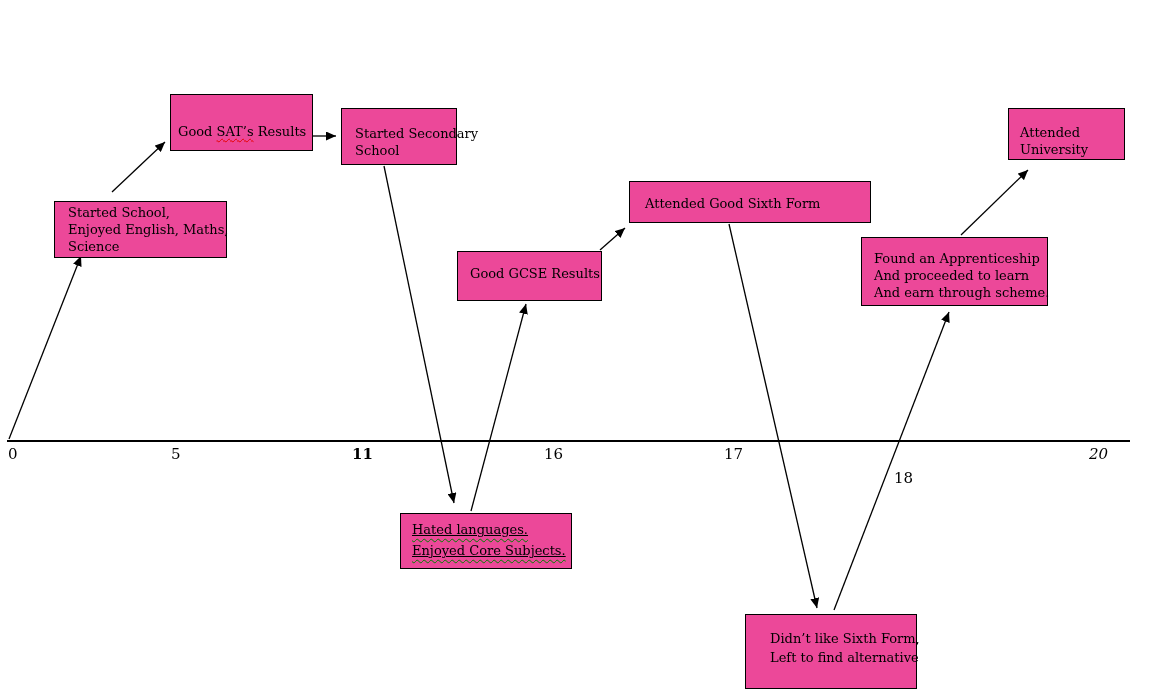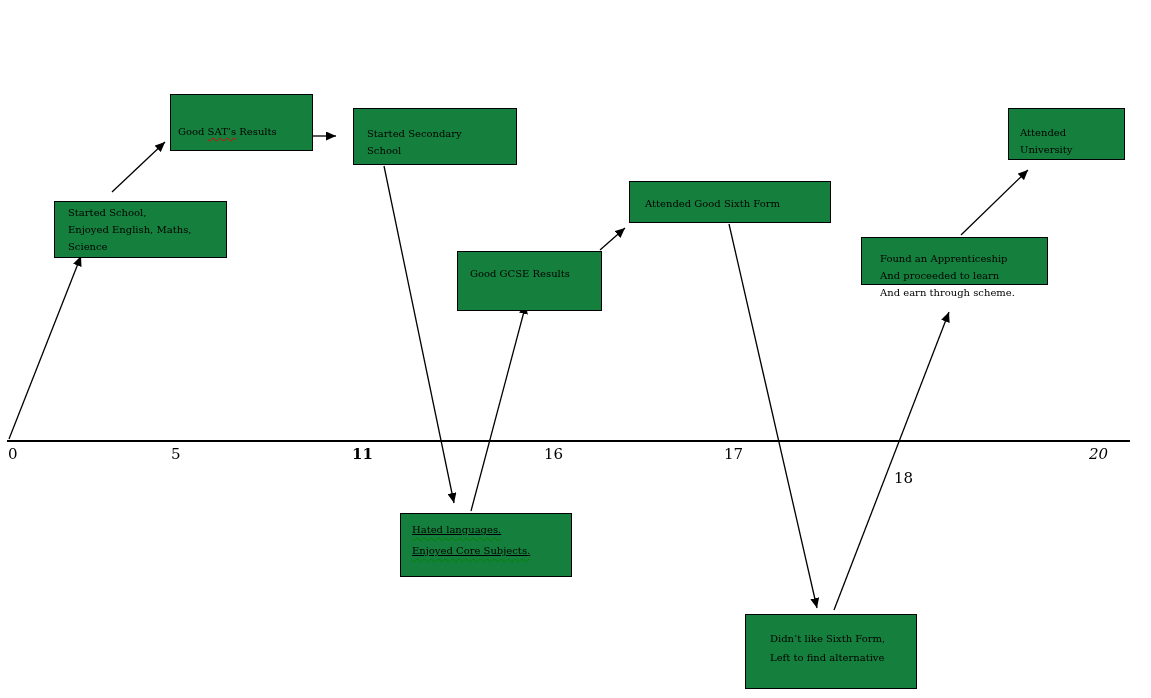--- a/index.html
+++ b/index.html
@@ -12,35 +12,35 @@
     color:#000;
     overflow:hidden;
   }
   .arrows-layer {
     position:absolute; left:0; top:0; width:1151px; height:698px;
     pointer-events:none;
   }
   .tbox {
     position:absolute;
     border:1px solid #000;
-    background:#15803d;
-    font-size:10px;
+    background:#ec4899;
+    font-size:13px;
     line-height:17px;
   }
   .ln { display:block; white-space:nowrap; }
 
   
   .b-started-school { left:54px;  top:201px; width:173px; height:57px; padding:2px 4px 0 13px; }
   .b-good-sats      { left:170px; top:94px;  width:143px; height:57px; padding:28px 2px 0 7px; }
-  .b-secondary      { left:353px; top:108px; width:164px; height:57px; padding:16px 4px 0 13px; }
+  .b-secondary      { left:341px; top:108px; width:116px; height:57px; padding:16px 4px 0 13px; }
   .b-university     { left:1008px;top:108px; width:117px; height:52px; padding:15px 4px 0 11px; }
-  .b-sixth-form     { left:629px; top:181px; width:202px; height:42px; padding:13px 4px 0 15px; }
-  .b-gcse           { left:457px; top:251px; width:145px; height:60px; padding:13px 4px 16px 12px; }
-  .b-apprentice     { left:861px; top:237px; width:187px; height:48px; padding:12px 2px 0 18px; }
-  .b-hated          { left:400px; top:513px; width:172px; height:64px; padding:5px 4px 18px 11px; line-height:21px; }
+  .b-sixth-form     { left:629px; top:181px; width:242px; height:42px; padding:13px 4px 0 15px; }
+  .b-gcse           { left:457px; top:251px; width:145px; height:50px; padding:13px 4px 16px 12px; }
+  .b-apprentice     { left:861px; top:237px; width:187px; height:69px; padding:12px 2px 0 12px; }
+  .b-hated          { left:400px; top:513px; width:172px; height:56px; padding:5px 4px 18px 11px; line-height:21px; }
   .b-didnt-like     { left:745px; top:614px; width:172px; height:75px; padding:14px 4px 0 24px; line-height:19px; }
 
   
   .sp-red {
     text-decoration-line:underline;
     text-decoration-style:wavy;
     text-decoration-color:#e60000;
     text-decoration-thickness:1px;
     text-underline-offset:2px;
   }

